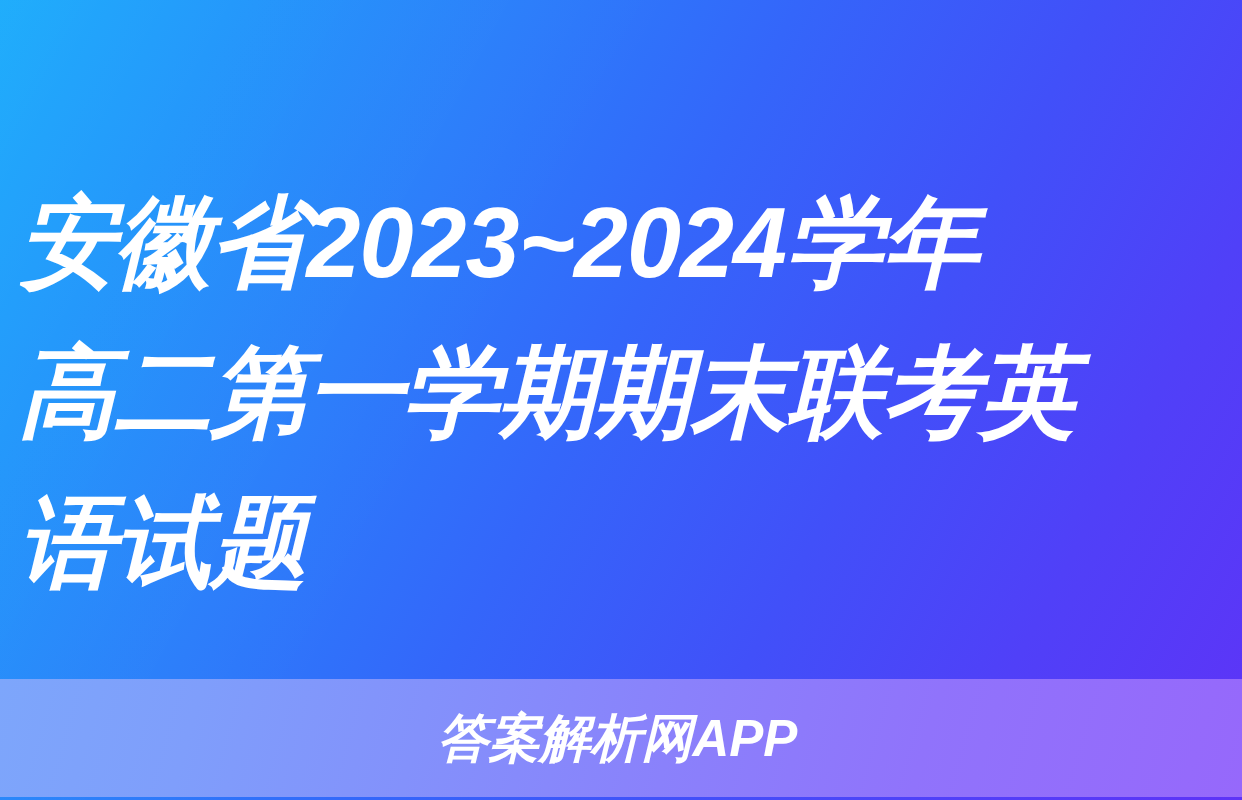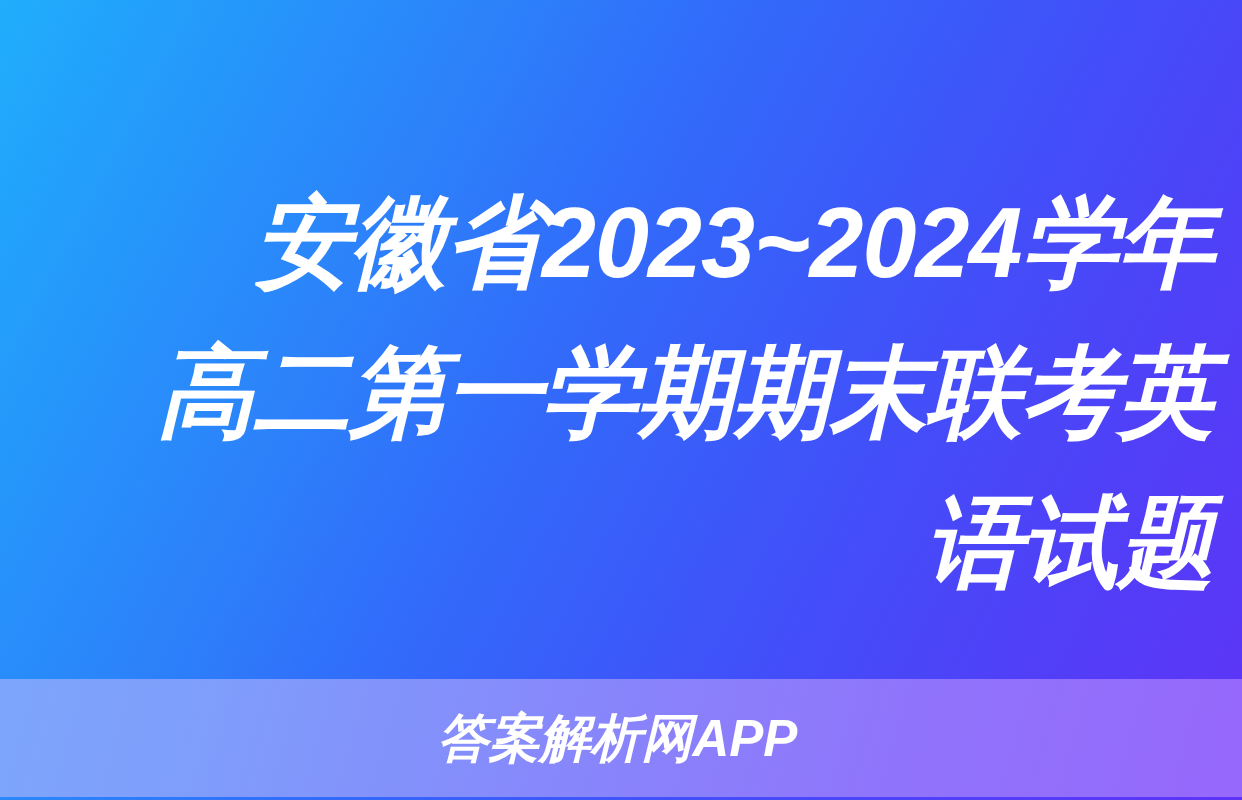--- a/index.html
+++ b/index.html
@@ -25,23 +25,23 @@
         #3466FA 48%,
         #4150F9 66%,
         #5040F8 82%,
         #5E33F7 100%);
   }
 
   
   #title-block {
     position: absolute;
     left: 0;
-    right: 10px;
+    right: 16px;
     top: 168px;
-    text-align: right;
+    text-align: left;
     color: #ffffff;
   }
 
   .title-line {
     display: block;
     font-size: 100px;
     line-height: 150px;
     font-weight: 700;
     font-style: italic;
     letter-spacing: -1px;

